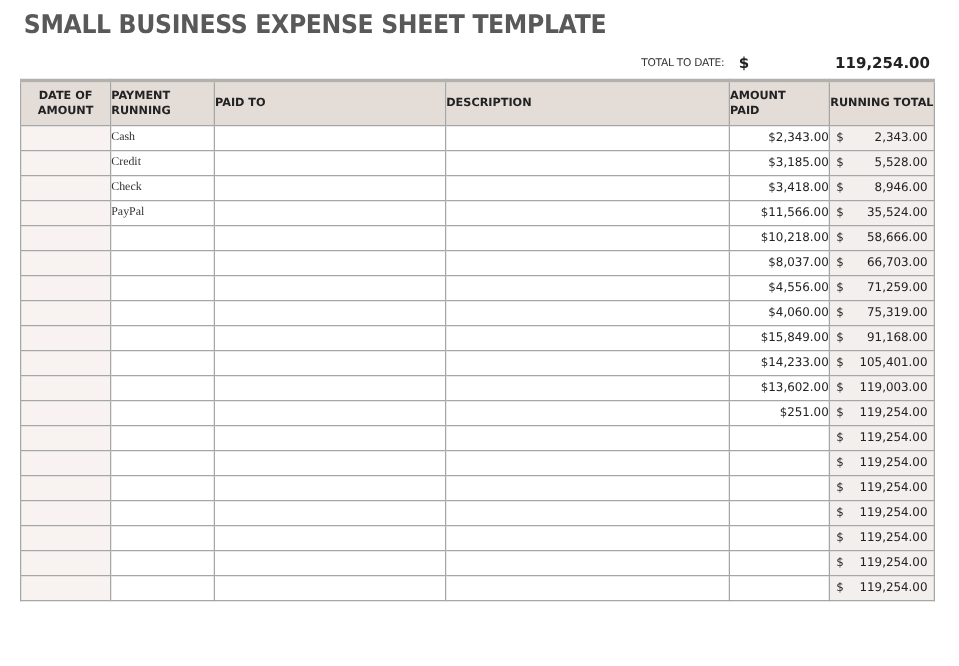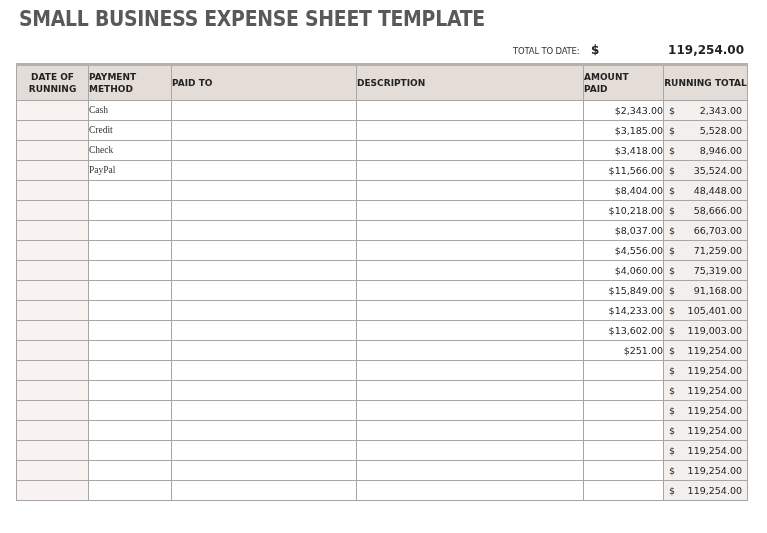--- a/index.html
+++ b/index.html
@@ -35,22 +35,22 @@
   <colgroup>
     <col style="width:72px">
     <col style="width:83px">
     <col style="width:185px">
     <col style="width:227px">
     <col style="width:80px">
     <col style="width:84px">
   </colgroup>
   <thead>
     <tr>
-      <th class="c-date"><span style="display:inline-block;white-space:normal;width:60px">DATE OF RUNNING</span></th>
-      <th class="c-method"><span style="display:inline-block;white-space:normal;width:60px">PAYMENT METHOD</span></th>
+      <th class="c-date"><span style="display:inline-block;white-space:normal;width:60px">DATE OF AMOUNT</span></th>
+      <th class="c-method"><span style="display:inline-block;white-space:normal;width:60px">PAYMENT RUNNING</span></th>
       <th class="c-paid">PAID TO</th>
       <th class="c-desc">DESCRIPTION</th>
       <th class="c-amt"><span style="display:inline-block;white-space:normal;width:50px">AMOUNT PAID</span></th>
       <th class="c-run">RUNNING TOTAL</th>
     </tr>
   </thead>
   <tbody id="rows">
       <tr>
         <td class="c-date"></td>
         <td class="c-method">Cash</td>
@@ -101,33 +101,20 @@
             <span>$</span>
             <span>35,524.00</span>
           </div>
         </td>
       </tr>
       <tr>
         <td class="c-date"></td>
         <td class="c-method"></td>
         <td class="c-paid"></td>
         <td class="c-desc"></td>
-        <td class="c-amt">$8,404.00</td>
-        <td class="c-run">
-          <div class="run-wrap">
-            <span>$</span>
-            <span>48,448.00</span>
-          </div>
-        </td>
-      </tr>
-      <tr>
-        <td class="c-date"></td>
-        <td class="c-method"></td>
-        <td class="c-paid"></td>
-        <td class="c-desc"></td>
         <td class="c-amt">$10,218.00</td>
         <td class="c-run">
           <div class="run-wrap">
             <span>$</span>
             <span>58,666.00</span>
           </div>
         </td>
       </tr>
       <tr>
         <td class="c-date"></td>

